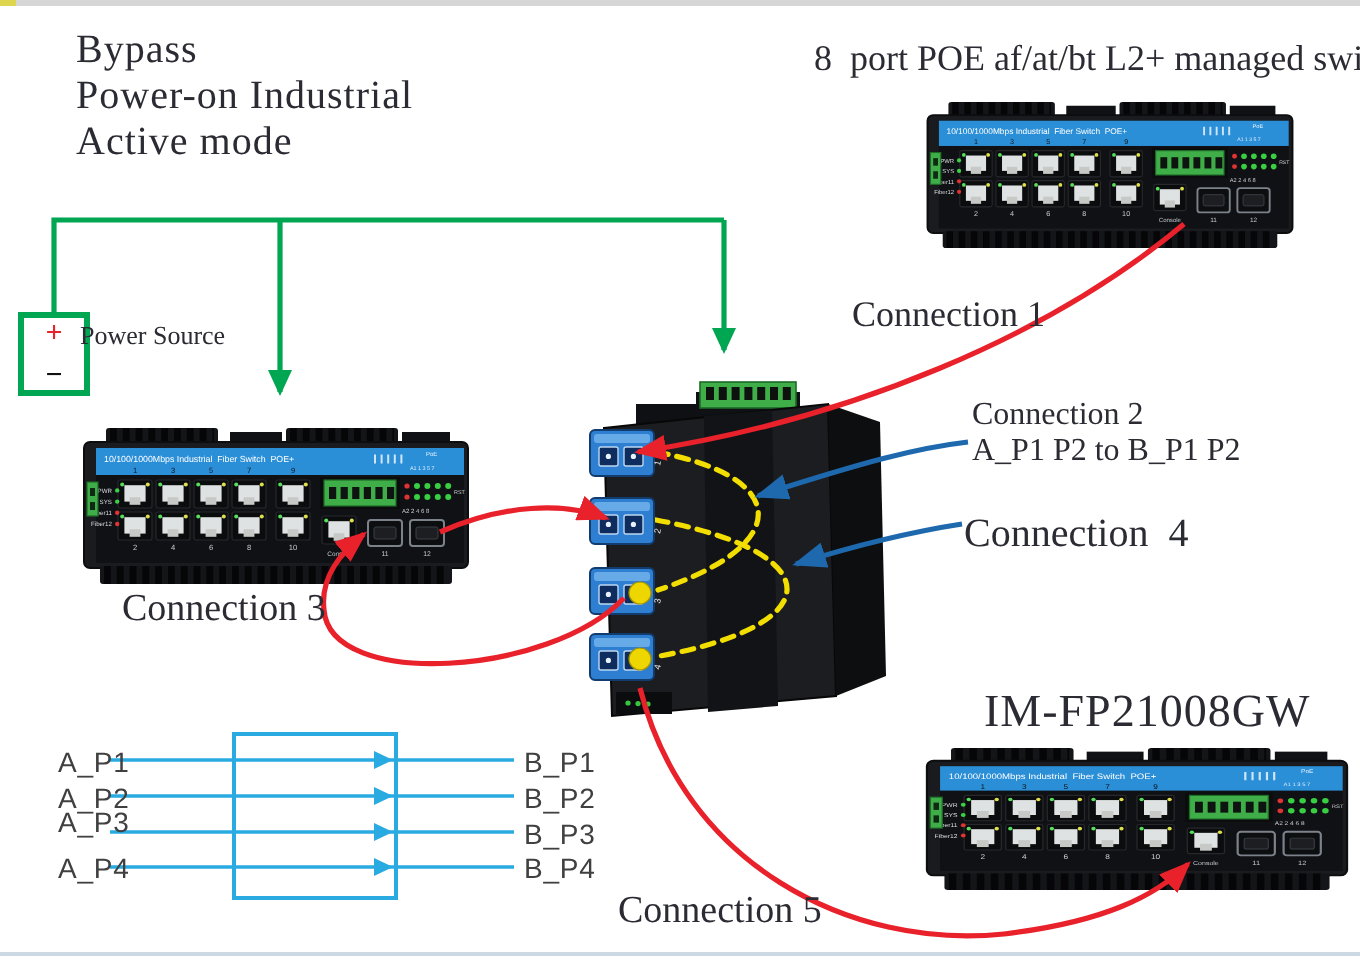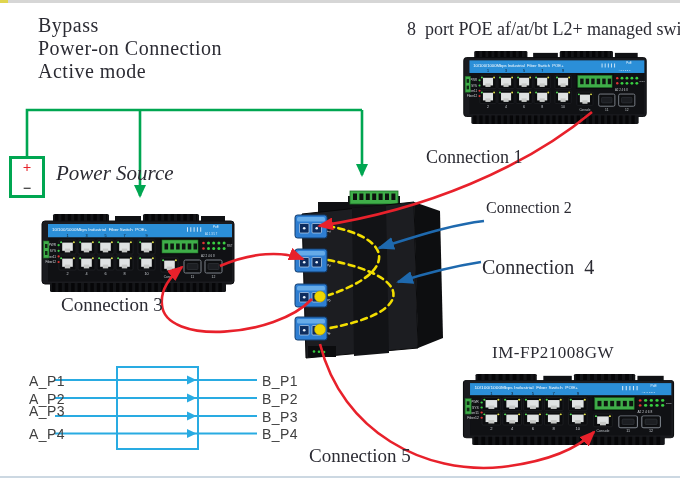--- a/index.html
+++ b/index.html
@@ -7,22 +7,22 @@
          font-family:"Liberation Serif", serif;color:#2b2b33;}
   .abs{position:absolute;}
   .lbl{white-space:pre;line-height:1.15;}
   #title{left:38px;top:14px;font-size:20px;line-height:29px;letter-spacing:.5px;}
   #top-switch-label{left:407px;top:19px;font-size:18px;}
   #conn1-label{left:426px;top:147px;font-size:18px;}
   #conn2-label{left:486px;top:199px;font-size:16px;line-height:19px;}
   #conn4-label{left:482px;top:256px;font-size:20px;line-height:19px;}
   #conn3-label{left:61px;top:294px;font-size:19px;}
   #conn5-label{left:309px;top:445px;font-size:19px;}
-  #im-label{left:492px;top:343px;font-size:17px;letter-spacing:.5px;}
-  #power-label{left:56px;top:161px;font-size:21px;font-style:italic;}
+  #im-label{left:492px;top:343px;font-size:23px;letter-spacing:.5px;}
+  #power-label{left:40px;top:161px;font-size:13px;}
   #power-box{left:9px;top:156px;width:30px;height:34px;border:3px solid #00a651;background:#fff;
              display:flex;flex-direction:column;align-items:center;justify-content:space-between;
              padding:1px 0;}
   #power-box .plus{color:#e8242b;font-weight:bold;font-size:15px;line-height:14px;}
   #power-box .minus{color:#111;font-weight:bold;font-size:15px;line-height:12px;}
   .ab-label{font-family:"Liberation Sans", sans-serif;font-size:14px;font-weight:normal;
             color:#404040;letter-spacing:.4px;}
   .switch-slot{position:absolute;}
   .switch-slot svg{display:block;width:100%;height:100%;}
   #sw-top{left:459px;top:51px;width:192px;height:73px;}
@@ -39,35 +39,36 @@
 <body>
 
 <div id="stage">
 
   <div id="edge-top" class="abs"></div>
   <div id="edge-corner" class="abs"></div>
   <div id="edge-bottom" class="abs"></div>
 
   <div id="title" class="abs txtlayer">
     <div class="lbl">Bypass</div>
-    <div class="lbl">Power-on Connection</div>
+    <div class="lbl">Power-on Industrial</div>
     <div class="lbl">Active mode</div>
   </div>
 
   <div id="top-switch-label" class="abs lbl txtlayer">8  port POE af/at/bt L2+ managed switch</div>
 
   <div id="power-box" class="abs">
     <span class="plus">+</span>
     <span class="minus">−</span>
   </div>
   <div id="power-label" class="abs lbl txtlayer">Power Source</div>
 
   <div id="conn1-label" class="abs lbl txtlayer">Connection 1</div>
   <div id="conn2-label" class="abs txtlayer">
     <div class="lbl">Connection 2</div>
+    <div class="lbl">A_P1 P2 to B_P1 P2</div>
   </div>
   <div id="conn4-label" class="abs txtlayer">
     <div class="lbl">Connection  4</div>
   </div>
   <div id="conn3-label" class="abs lbl txtlayer">Connection 3</div>
   <div id="conn5-label" class="abs lbl txtlayer">Connection 5</div>
   <div id="im-label" class="abs lbl txtlayer">IM-FP21008GW</div>
 
   <div class="abs ab-label txtlayer" style="left:29px;top:373px">A_P1</div>
   <div class="abs ab-label txtlayer" style="left:29px;top:391px">A_P2</div>

